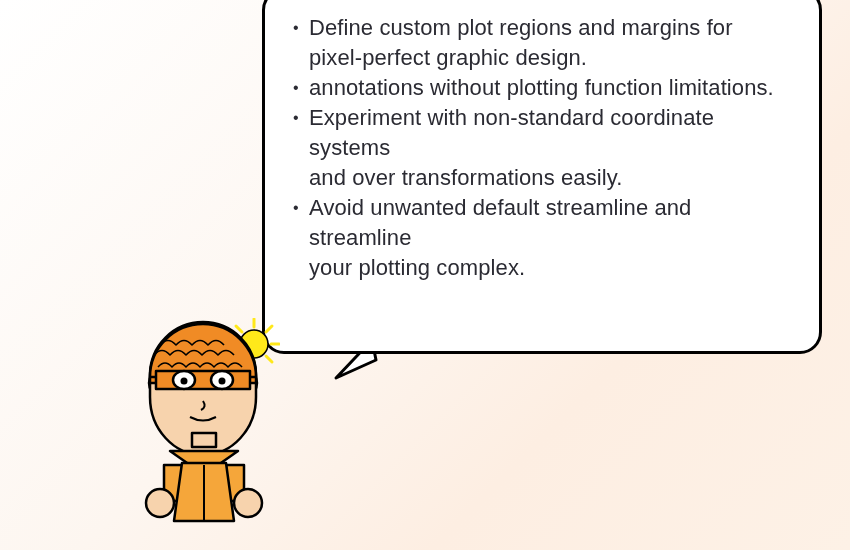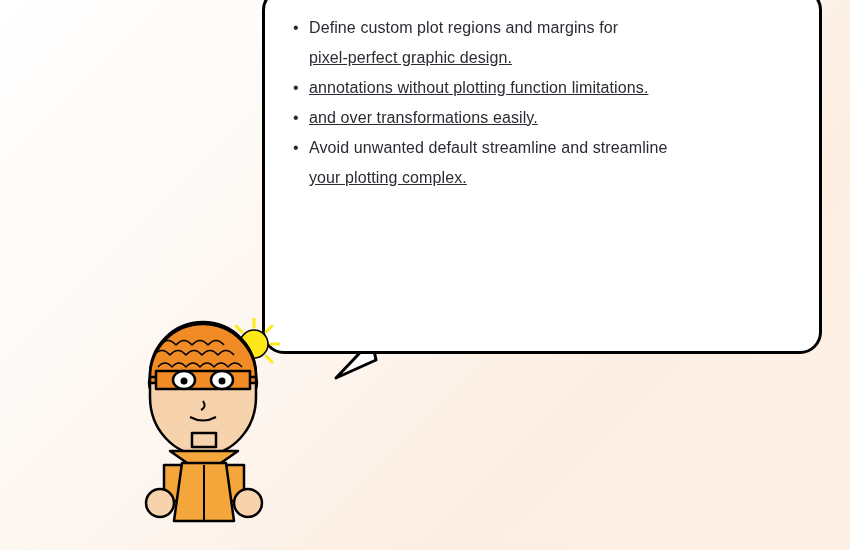--- a/index.html
+++ b/index.html
@@ -31,38 +31,37 @@
     border-radius: 22px;
     box-sizing: border-box;
   }
   .bubble-list {
     list-style: none;
     margin: 0;
     padding: 22px 22px 0 28px;
   }
   .bubble-list li {
     position: relative;
-    font-size: 16px;
+    font-size: 22px;
     line-height: 30px;
     color: #2b2b33;
     margin-bottom: 0px;
     padding-left: 16px;
     letter-spacing: 0.1px;
   }
   .bubble-list li::before {
     content: "\2022";
     position: absolute;
     left: 0;
     top: 0;
     color: #2b2b33;
     font-size: 16px;
   }
   .bubble-line2 {
     display: block;
-    text-decoration: underline;
   }
 
   
   .tail {
     position: absolute;
     left: 330px;
     top: 336px;
     width: 60px;
     height: 44px;
   }
@@ -97,20 +96,21 @@
   <div class="bubble">
     <ul class="bubble-list">
       <li>
         <span>Define custom plot regions and margins for</span>
         <span class="bubble-line2">pixel-perfect graphic design.</span>
       </li>
       <li>
         <span class="bubble-line2">annotations without plotting function limitations.</span>
       </li>
       <li>
+        <span>Experiment with non-standard coordinate systems</span>
         <span class="bubble-line2">and over transformations easily.</span>
       </li>
       <li>
         <span>Avoid unwanted default streamline and streamline</span>
         <span class="bubble-line2">your plotting complex.</span>
       </li>
     </ul>
   </div>
 
   <svg class="bulb" viewBox="0 0 52 52">

